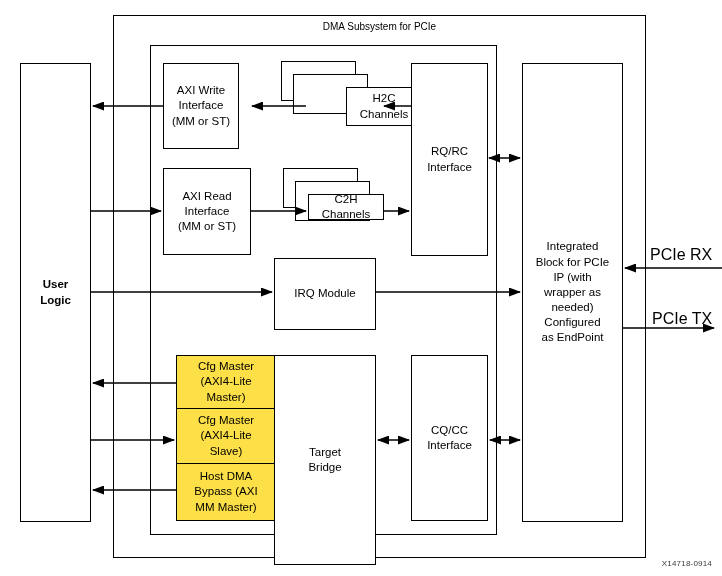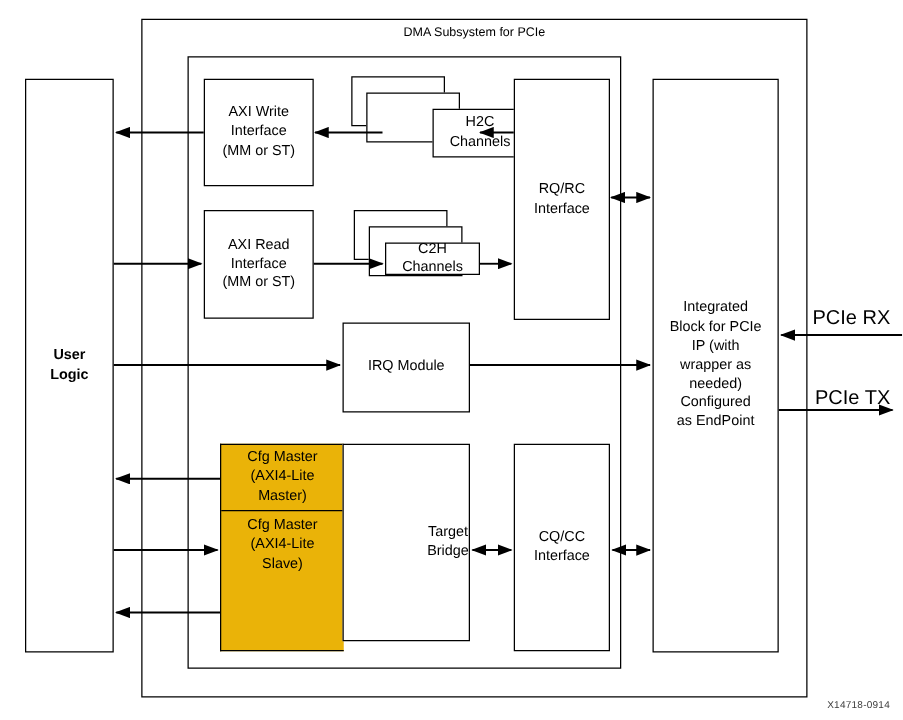--- a/index.html
+++ b/index.html
@@ -32,21 +32,21 @@
   .box .lbl, .cell .lbl { white-space: pre-line; }
   .layer {
     position: absolute;
     border: 1.5px solid #000;
     background: #fff;
   }
   .stack {
     position: absolute;
     border: 1.5px solid #000;
     border-right: none;
-    background: #eab308;
+    background: #fde047;
     display: flex;
     flex-direction: column;
   }
   .cell {
     display: flex;
     align-items: center;
     justify-content: center;
     text-align: center;
     font-size: 11.5px;
     line-height: 1.32;
@@ -87,21 +87,21 @@
   <div class="frame" style="left:113px; top:15px; width:533px; height:543px;"></div>
   <div class="title">DMA Subsystem for PCIe</div>
 
   <div class="frame" style="left:150px; top:45px; width:347px; height:490px;"></div>
 
   <div class="box" style="left:20px; top:63px; width:71px; height:459px;font-weight:bold;">
     <span class="lbl">User
 Logic</span>
   </div>
 
-  <div class="box" style="left:163px; top:63px; width:88px; height:86px;">
+  <div class="box" style="left:163px; top:63px; width:76px; height:86px;">
     <span class="lbl">AXI Write
 Interface
 (MM or ST)</span>
   </div>
 
   <div class="layer" style="left:281px; top:61px; width:75px; height:40px;"></div>
   <div class="layer" style="left:293px; top:74px; width:75px; height:40px;"></div>
   <div class="box" style="left:306px; top:87px; width:76px; height:39px;margin-left:40px;">
     <span class="lbl">H2C
 Channels</span>
@@ -133,23 +133,28 @@
     <div class="cell" style="height:52px;">
       <span class="lbl">Cfg Master
 (AXI4-Lite
 Master)</span>
     </div>
     <div class="cell" style="height:55px;">
       <span class="lbl">Cfg Master
 (AXI4-Lite
 Slave)</span>
     </div>
-  </div>
-
-  <div class="box" style="left:274px; top:355px; width:102px; height:158px;justify-content:flex-end;">
+    <div class="cell" style="flex:1;">
+      <span class="lbl">Host DMA
+Bypass (AXI
+MM Master)</span>
+    </div>
+  </div>
+
+  <div class="box" style="left:274px; top:355px; width:102px; height:210px;">
     <span class="lbl">Target
 Bridge</span>
   </div>
 
   <div class="box" style="left:411px; top:355px; width:77px; height:166px;">
     <span class="lbl">CQ/CC
 Interface</span>
   </div>
 
   <div class="box" style="left:522px; top:63px; width:101px; height:459px;">

